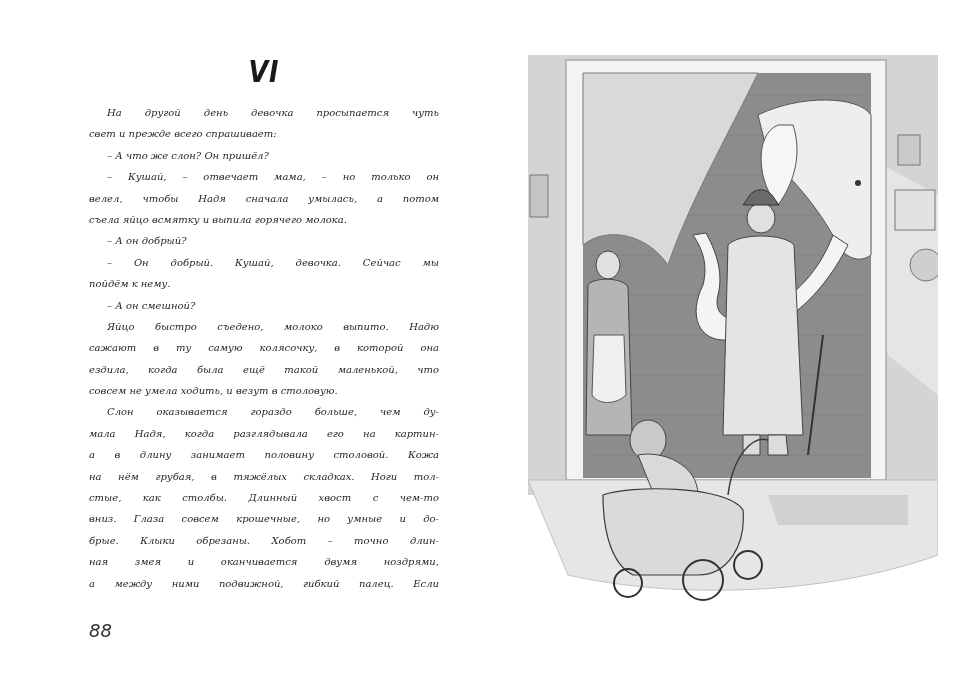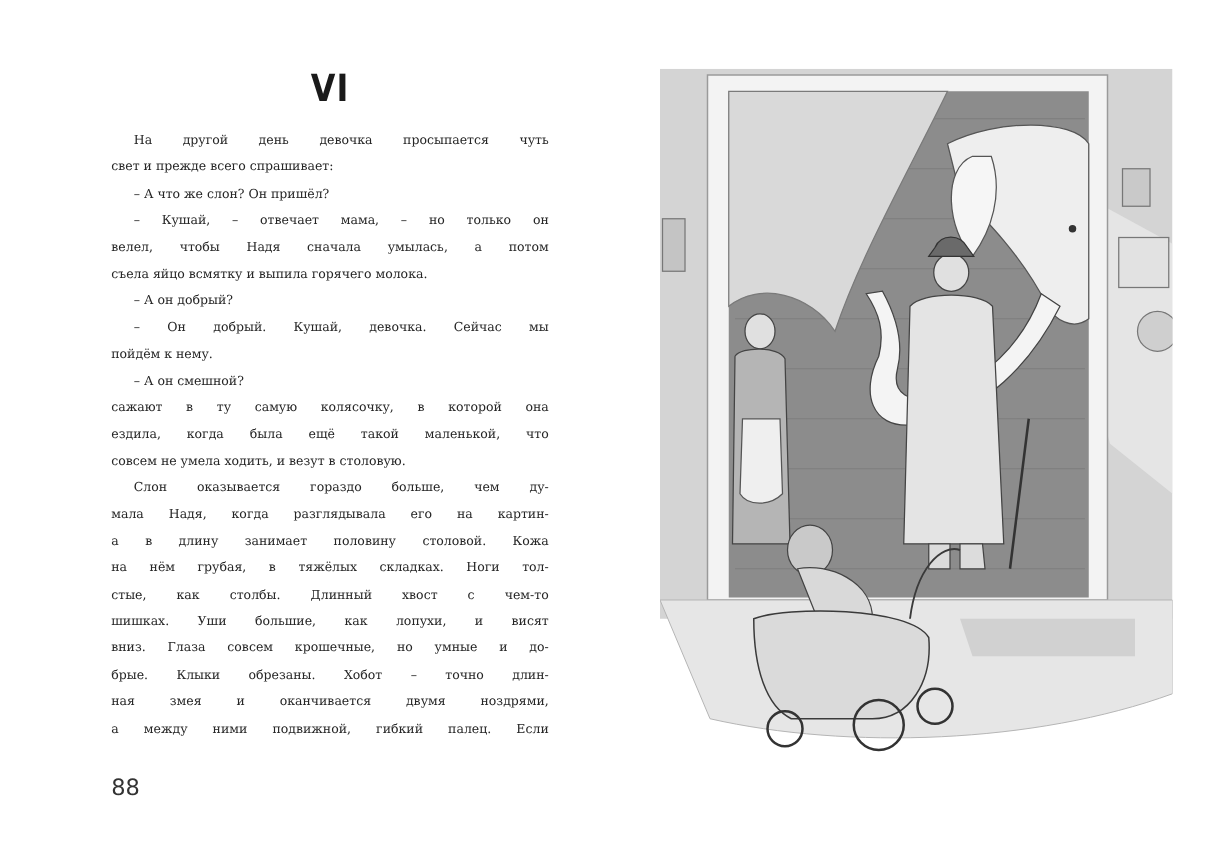--- a/index.html
+++ b/index.html
@@ -1,17 +1,17 @@
 <!DOCTYPE html>
 <html><head>
   <meta charset="utf-8">
   <style>
     html, body { margin: 0; padding: 0; background: #ffffff; }
     body { width: 970px; height: 693px; position: relative; overflow: hidden; }
-    .spread { position: absolute; inset: 0; background: #ffffff; }
+    .spread { position: absolute; inset: 0; background: #ffffff; font-style: italic; }
     .left-page { position: absolute; left: 0; top: 0; width: 485px; height: 693px; }
     .chapter {
       position: absolute; left: 92px; top: 54px; width: 344px; text-align: center;
       font-family: "DejaVu Sans", sans-serif; font-weight: bold; font-size: 30px;
       letter-spacing: 1px; color: #1a1a1a; transform: scaleX(0.85);
     }
     .text {
       position: absolute; left: 89px; top: 102px; width: 350px;
       font-family: "DejaVu Serif", serif; font-size: 10px; line-height: 21.4px;
       color: #262626;
@@ -36,29 +36,29 @@
         <span class="line indent">На другой день девочка просыпается чуть</span>
         <span class="line last">свет и прежде всего спрашивает:</span>
         <span class="line indent last">– А что же слон? Он пришёл?</span>
         <span class="line indent">– Кушай, – отвечает мама, – но только он</span>
         <span class="line">велел, чтобы Надя сначала умылась, а потом</span>
         <span class="line last">съела яйцо всмятку и выпила горячего молока.</span>
         <span class="line indent last">– А он добрый?</span>
         <span class="line indent">– Он добрый. Кушай, девочка. Сейчас мы</span>
         <span class="line last">пойдём к нему.</span>
         <span class="line indent last">– А он смешной?</span>
+        <span class="line indent">Яйцо быстро съедено, молоко выпито. Надю</span>
         <span class="line">сажают в ту самую колясочку, в которой она</span>
         <span class="line">ездила, когда была ещё такой маленькой, что</span>
         <span class="line last">совсем не умела ходить, и везут в столовую.</span>
         <span class="line indent">Слон оказывается гораздо больше, чем ду-</span>
         <span class="line">мала Надя, когда разглядывала его на картин-</span>
         <span class="line">а в длину занимает половину столовой. Кожа</span>
         <span class="line">на нём грубая, в тяжёлых складках. Ноги тол-</span>
         <span class="line">стые, как столбы. Длинный хвост с чем-то</span>
-        <span class="line">шишках. Уши большие, как лопухи, и висят</span>
         <span class="line">вниз. Глаза совсем крошечные, но умные и до-</span>
         <span class="line">брые. Клыки обрезаны. Хобот – точно длин-</span>
         <span class="line">ная змея и оканчивается двумя ноздрями,</span>
         <span class="line">а между ними подвижной, гибкий палец. Если</span>
       </div>
     <div class="page-number">88</div>
   </div>
 
   <div class="right-page"></div>
 

